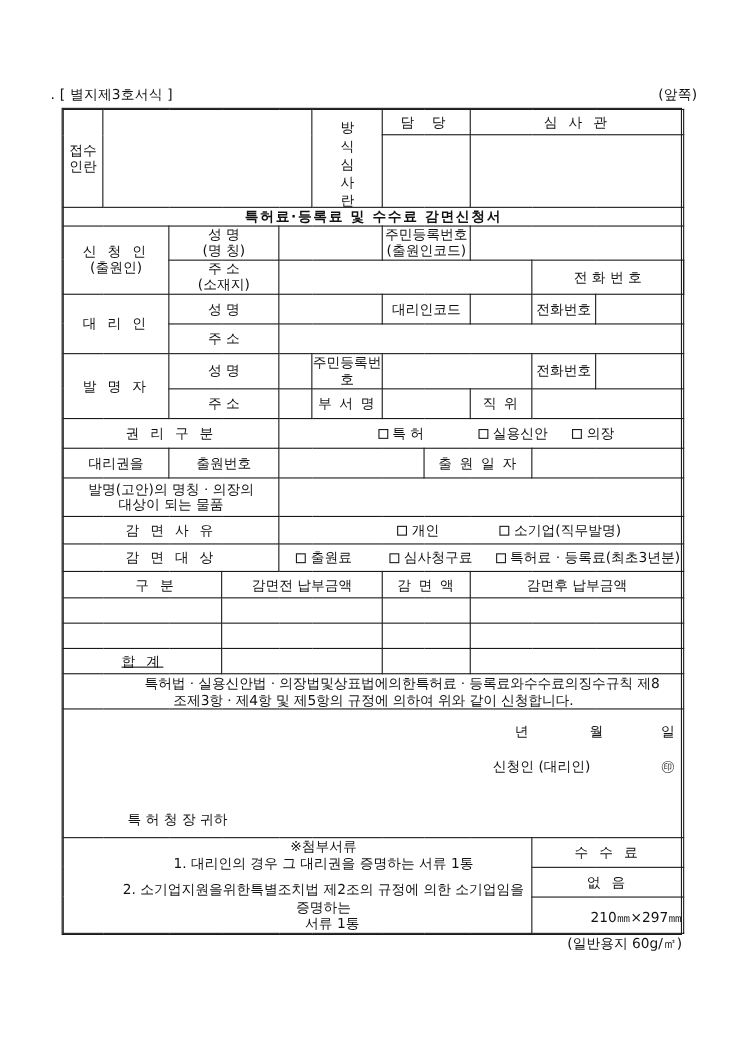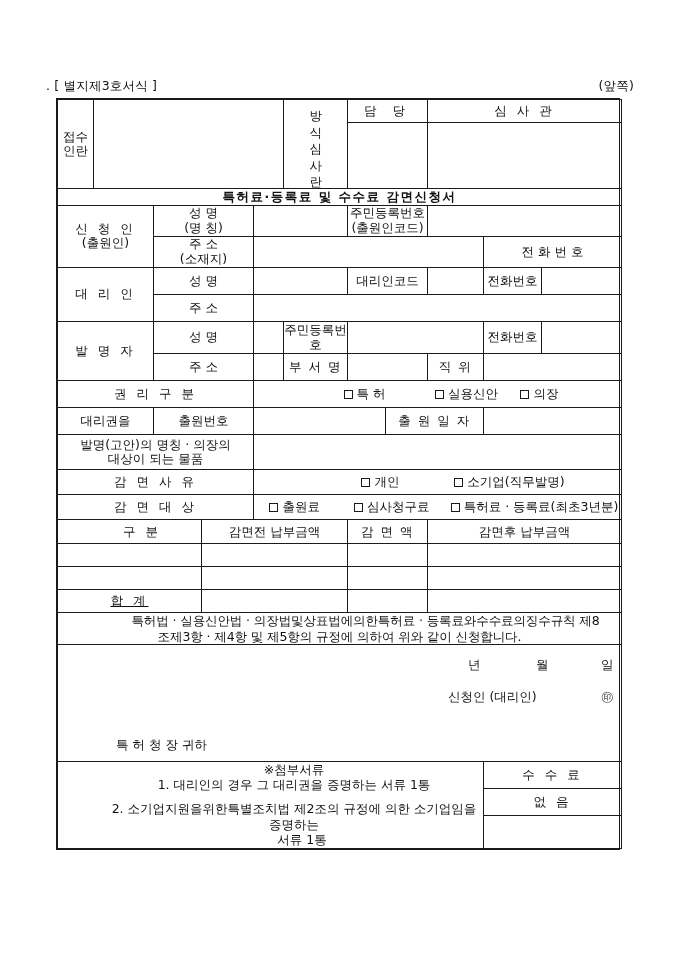--- a/index.html
+++ b/index.html
@@ -319,14 +319,18 @@
         </td>
       </tr>
       <tr>
         <td colspan="2" style="height:32px;"></td>
       </tr>
 
     </tbody>
       </table>
   </div>
 
+  <div class="footer">
+    <div>210㎜×297㎜</div>
+    <div>(일반용지  60g/㎡)</div>
+  </div>
 
 </div>
 
 </body></html>

